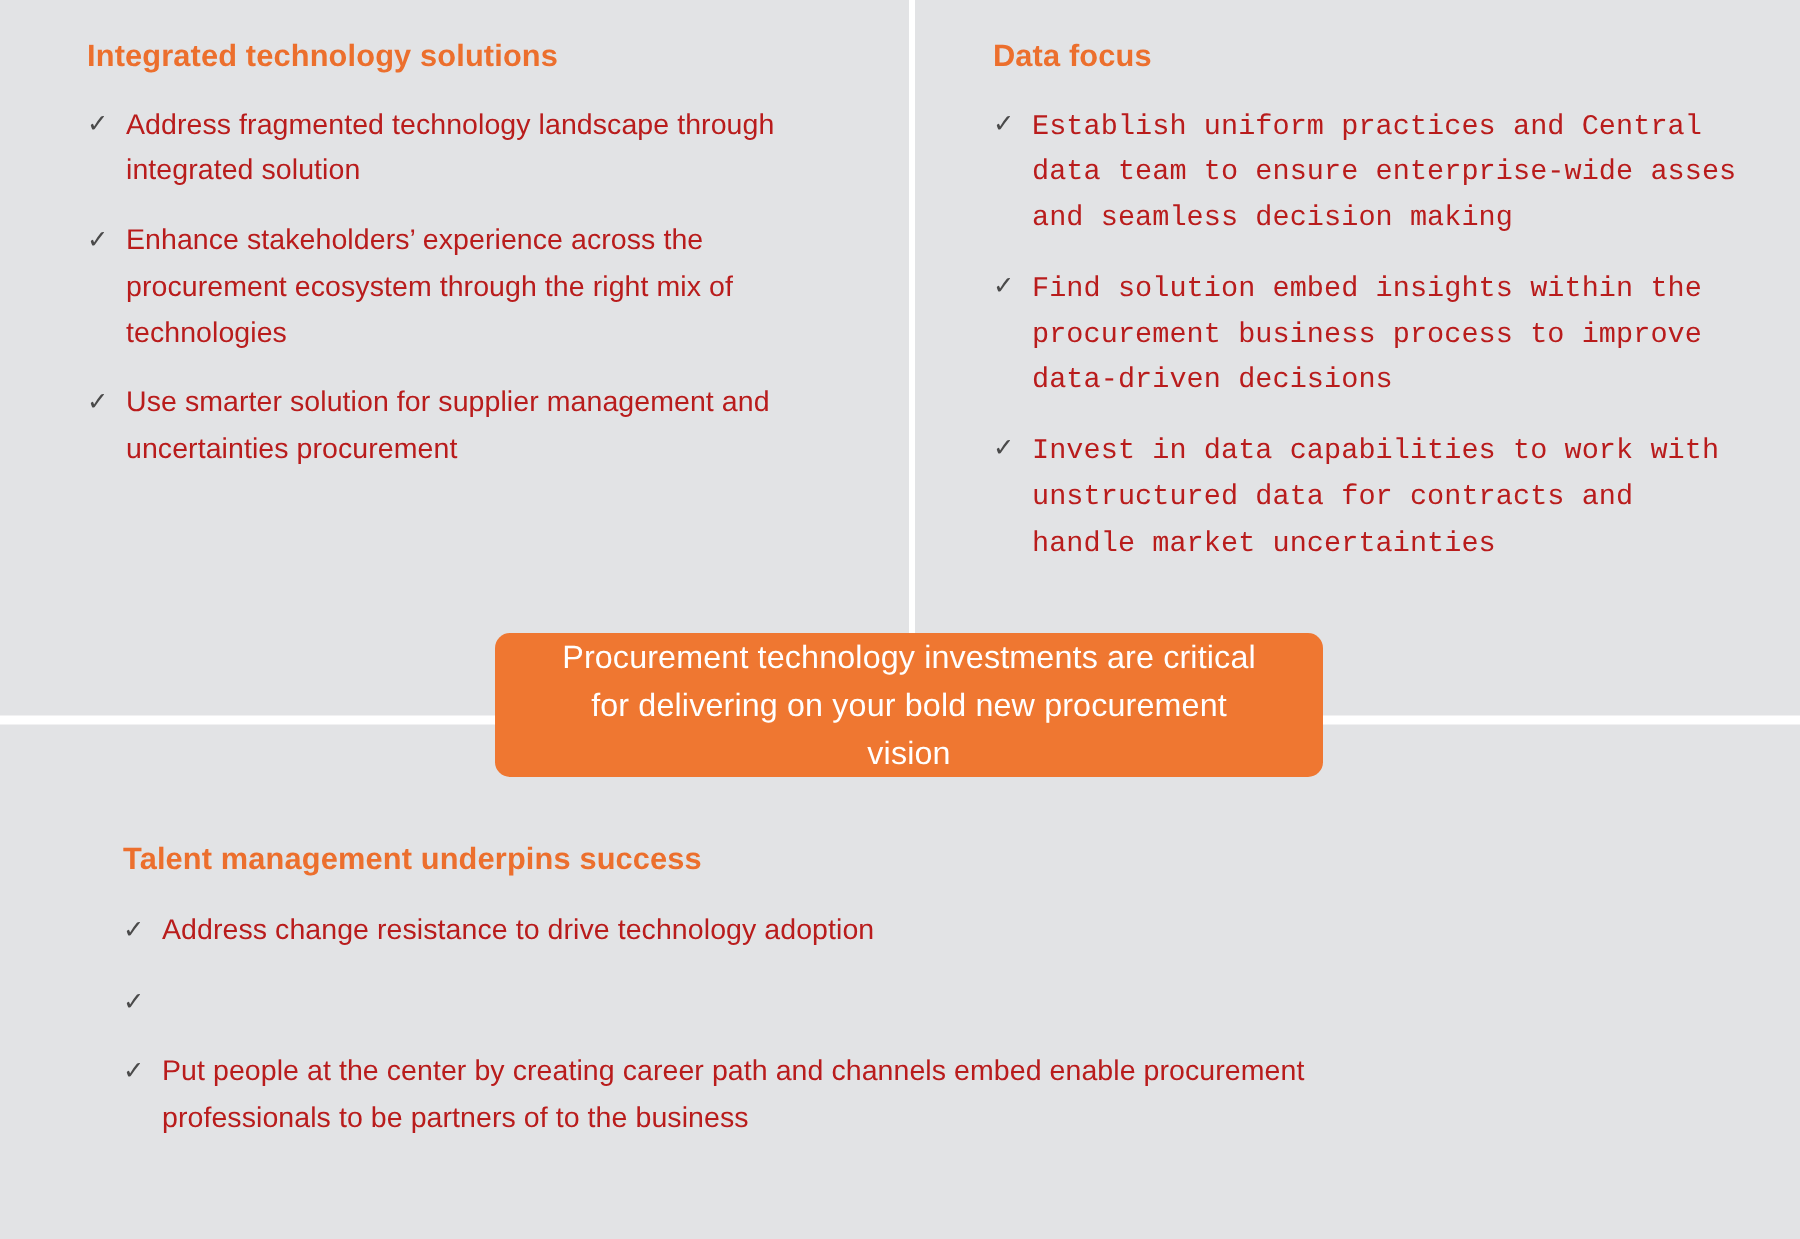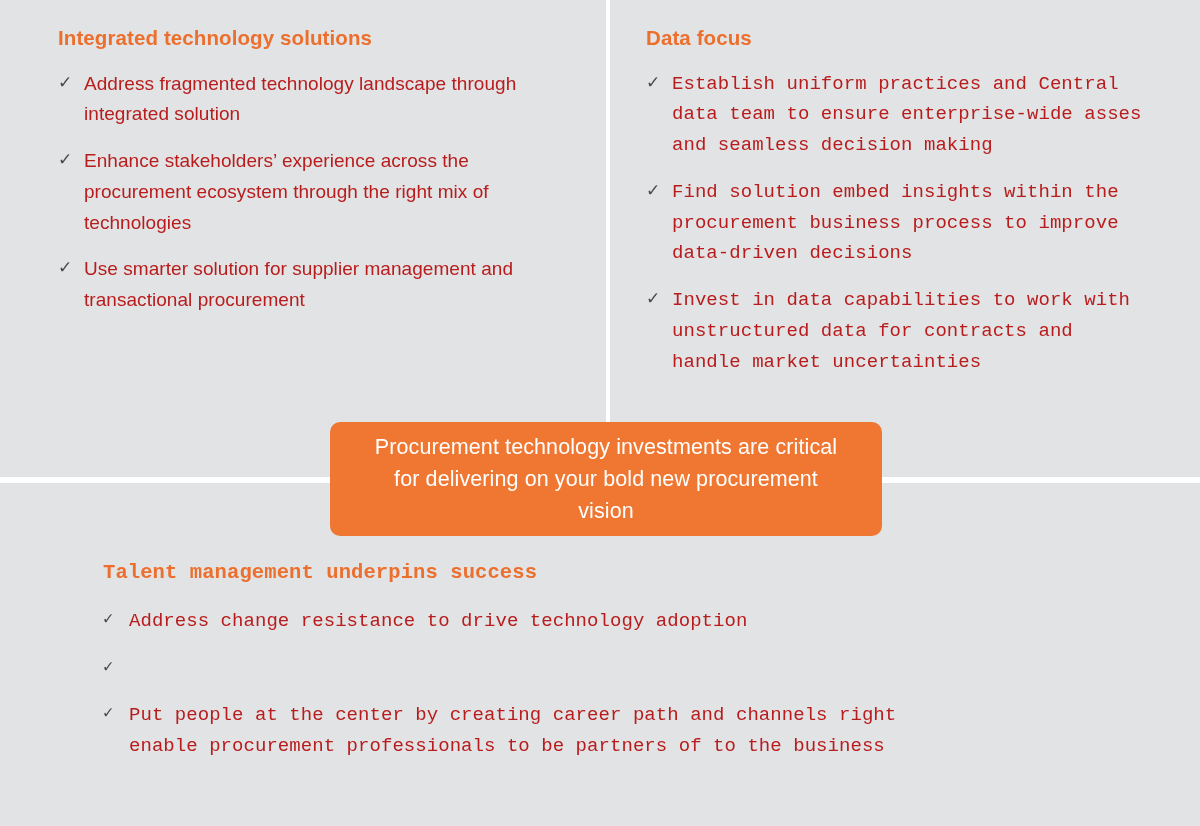--- a/index.html
+++ b/index.html
@@ -48,29 +48,28 @@
     top: 0;
     width: 606px;
     height: 424px;
     padding: 26px 40px 0 58px;
   }
   .q-top-right {
     left: 610px;
     top: 0;
     width: 590px;
     height: 424px;
-    padding: 26px 40px 0 36px;
+    padding: 26px 40px 0 52px;
   }
   .q-bottom {
     left: 0;
     top: 483px;
     width: 1080px;
     height: 343px;
-    padding: 78px 60px 0 103px;
-    font-family: Liberation Mono, monospace;
+    padding: 78px 60px 0 82px;
   }
   .panel-title {
     color: #ec6f2d;
     font-size: 20.5px;
     font-weight: bold;
     letter-spacing: 0.1px;
     margin: 0 0 18px 0;
     line-height: 1.2;
   }
   .bullets {
@@ -102,21 +101,21 @@
 
   .q-bottom .panel-title { margin-bottom: 20px; }
   .q-bottom .bullet { margin-bottom: 18px; }
 
   
   .callout {
     position: absolute;
     left: 330px;
     top: 422px;
     width: 552px;
-    height: 114px;
+    height: 96px;
     background: #ef7731;
     border-radius: 10px;
     display: flex;
     align-items: center;
     justify-content: flex-end;
     text-align: center;
     box-sizing: border-box;
     padding: 0 34px;
   }
   .callout-text {
@@ -140,21 +139,21 @@
       <li class="bullet">
         <span class="check">✓</span>
         <span class="bullet-text">Address fragmented technology landscape through integrated solution</span>
       </li>
       <li class="bullet">
         <span class="check">✓</span>
         <span class="bullet-text">Enhance stakeholders’ experience across the procurement ecosystem through the right mix of technologies</span>
       </li>
       <li class="bullet">
         <span class="check">✓</span>
-        <span class="bullet-text">Use smarter solution for supplier management and transactional procurement</span>
+        <span class="bullet-text">Use smarter solution for supplier management and uncertainties procurement</span>
       </li>
     </ul>
   </div>
 
   <div class="quadrant q-top-right">
     <h2 class="panel-title">Data focus</h2>
     <ul class="bullets">
       <li class="bullet">
         <span class="check">✓</span>
         <span class="bullet-text">Establish uniform practices and Central data team to ensure enterprise-wide asses and seamless decision making</span>
@@ -175,21 +174,21 @@
     <ul class="bullets">
       <li class="bullet">
         <span class="check">✓</span>
         <span class="bullet-text">Address change resistance to drive technology adoption</span>
       </li>
       <li class="bullet">
         <span class="check">✓</span>
       </li>
       <li class="bullet">
         <span class="check">✓</span>
-        <span class="bullet-text">Put people at the center by creating career path and channels right enable procurement professionals to be partners of to the business</span>
+        <span class="bullet-text">Put people at the center by creating career path and channels embed enable procurement professionals to be partners of to the business</span>
       </li>
     </ul>
   </div>
 
   <div class="callout">
     <div class="callout-text">Procurement technology investments are critical for delivering on your bold new procurement vision</div>
   </div>
 
 </div>
 

